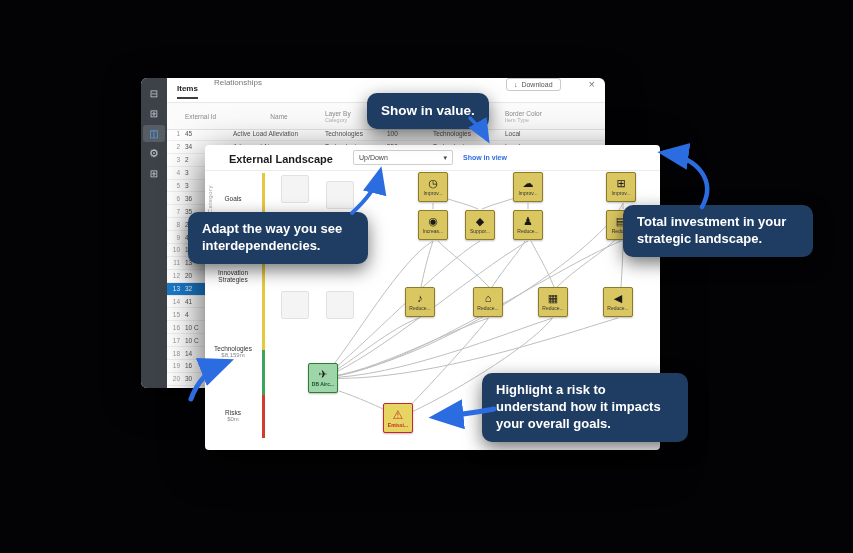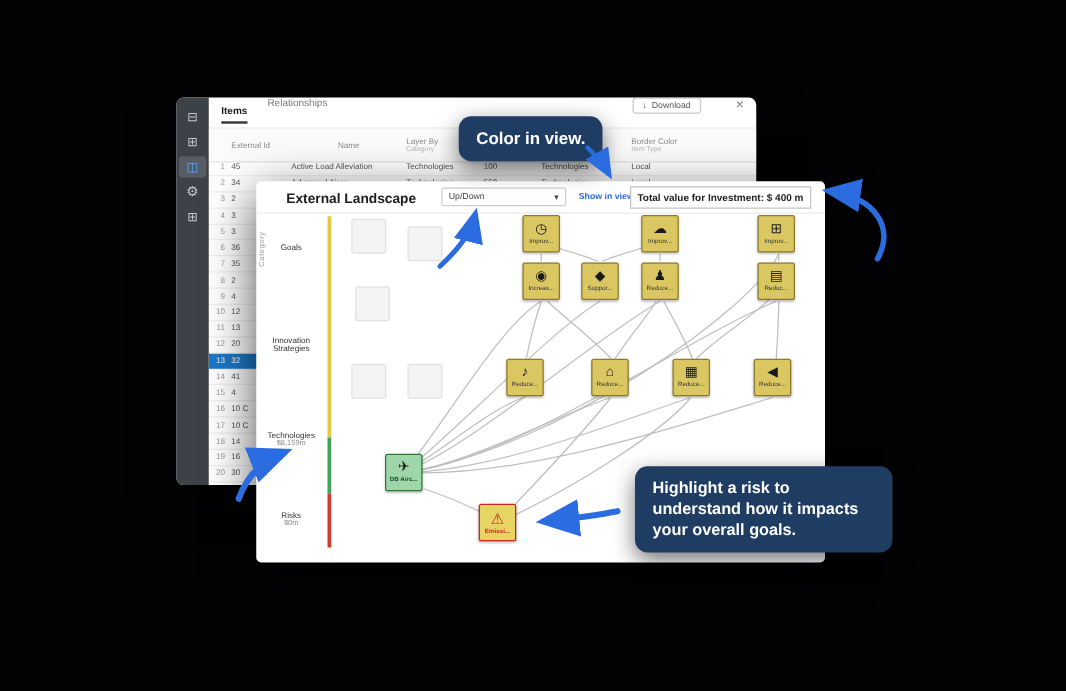--- a/index.html
+++ b/index.html
@@ -64,21 +64,21 @@
   .node.risk{background:#e6d563;border-color:#c62828;}
   .node.risk .ic{color:#c62828;font-size:12px;}
   .node.risk .lb{color:#c62828;font-weight:bold;}
 
   
   .callout{position:absolute;background:#1f3d63;color:#fff;font-weight:bold;border-radius:10px;
     padding:9px 14px;font-size:13px;line-height:1.3;box-shadow:0 6px 18px rgba(0,0,0,.55);z-index:40;}
   #co1{left:367px;top:93px;font-size:13.5px;}
   #co2{left:188px;top:212px;width:152px;}
   #co3{left:623px;top:205px;width:162px;}
-  #co4{left:508px;top:373px;width:178px;}
+  #co4{left:482px;top:373px;width:178px;}
   #co5{left:40px;top:403px;width:150px;}
 
   .arrows{position:absolute;left:0;top:0;z-index:50;pointer-events:none;}
 </style>
 </head>
 <body>
 
 <div class="stage">
 
   <div class="back-window">
@@ -300,21 +300,20 @@
     </div>
   </div>
 
   <div class="front-window">
     <div class="fw-title">External Landscape</div>
     <div class="fw-dd">
       <span>Up/Down</span>
       <span>▾</span>
     </div>
     <div class="fw-link">Show in view</div>
-    <div class="fw-total">Total value for Investment: $ 400 m</div>
     <div class="fw-divider"></div>
 
     <div class="fw-cat">Category</div>
     <div class="axis-seg seg-goals"></div>
     <div class="axis-seg seg-tech"></div>
     <div class="axis-seg seg-risk"></div>
 
     <div class="layer-label" style="top:50px;">
       <div>Goals</div>
     </div>
@@ -411,21 +410,23 @@
     <div class="node green" style="left:103px;top:218px;">
       <span class="ic">✈</span>
       <span class="lb">DB Airc...</span>
     </div>
     <div class="node risk" style="left:178px;top:258px;">
       <span class="ic">⚠</span>
       <span class="lb">Emissi...</span>
     </div>
   </div>
 
-  <div class="callout" id="co1">Color in view.</div>
+  <div class="callout" id="co1">Show in value.</div>
+  <div class="callout" id="co2">Adapt the way you see interdependencies.</div>
+  <div class="callout" id="co3">Total investment in your strategic landscape.</div>
   <div class="callout" id="co4">Highlight a risk to understand how it impacts your overall goals.</div>
 
   <svg class="arrows" width="853" height="553" viewBox="0 0 853 553">
     <defs>
       <marker id="ah" markerWidth="8" markerHeight="8" refX="5.5" refY="3" orient="auto">
         <path d="M0,0 L7,3 L0,6 Z" fill="#2b6de0"></path>
       </marker>
     </defs>
     <g fill="none" stroke="#2b6de0" stroke-linecap="round">
       <path d="M470,118 C478,126 483,132 487,139" stroke-width="3.5" marker-end="url(#ah)"></path>

